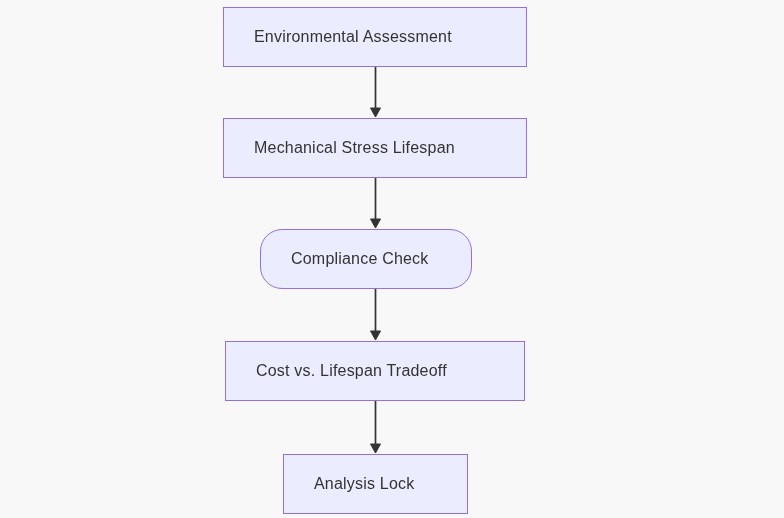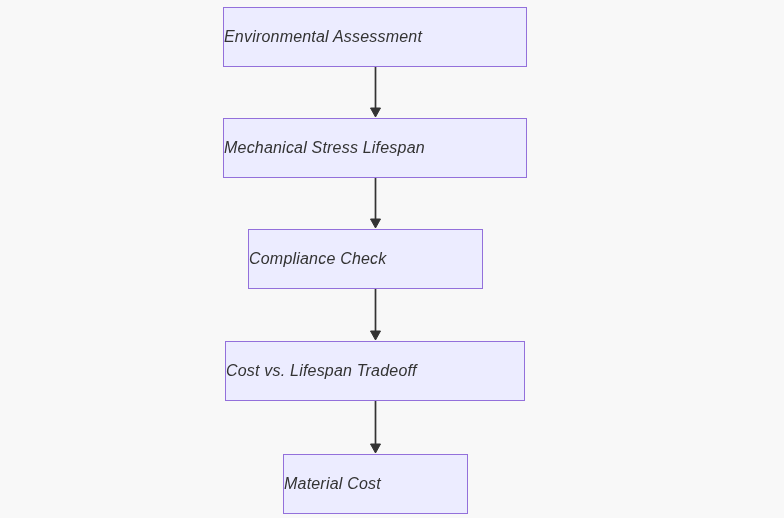--- a/index.html
+++ b/index.html
@@ -30,28 +30,28 @@
     stroke: var(--edge, #333333);
   }
   .node {
     position: absolute;
     box-sizing: border-box;
     background: var(--node-fill, #ececff);
     border: 1px solid var(--node-border, #9370db);
     color: var(--node-text, #333333);
     display: flex;
     align-items: center;
+    padding-left: 30px;
     font-size: 16px;
     letter-spacing: 0.2px;
     white-space: nowrap;
-    font-style: italic;
   }
   .n1 { left: 223px; top: 7px;   width: 304px; height: 60px; }
   .n2 { left: 223px; top: 118px; width: 304px; height: 60px; }
-  .n3 { left: 248px; top: 229px; width: 235px; height: 60px; }
+  .n3 { left: 260px; top: 229px; width: 212px; height: 60px; border-radius: 22px; }
   .n4 { left: 225px; top: 341px; width: 300px; height: 60px; }
   .n5 { left: 283px; top: 454px; width: 185px; height: 60px; }
 </style>
 </head>
 <body>
 
 <div class="canvas">
 
   <svg class="edges" width="784" height="518" viewBox="0 0 784 518">
     <g>
@@ -78,16 +78,16 @@
   <div class="node n2">
     <span>Mechanical Stress Lifespan</span>
   </div>
   <div class="node n3">
     <span>Compliance Check</span>
   </div>
   <div class="node n4">
     <span>Cost vs. Lifespan Tradeoff</span>
   </div>
   <div class="node n5">
-    <span>Material Cost</span>
+    <span>Analysis Lock</span>
   </div>
 
 </div>
 
 </body></html>

